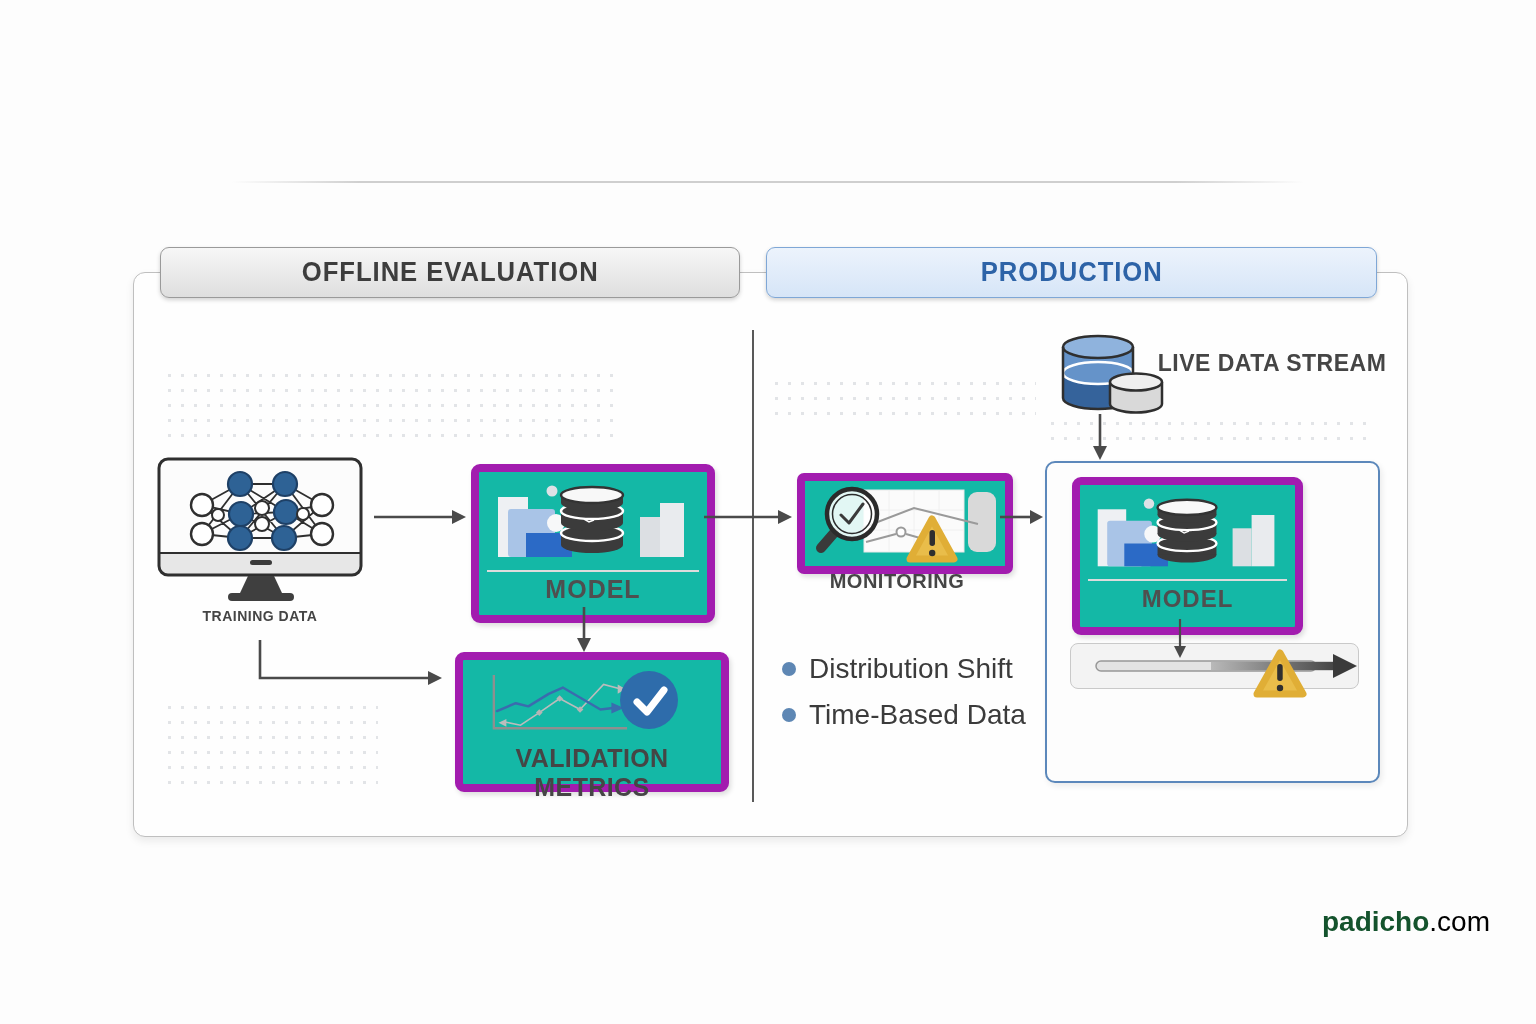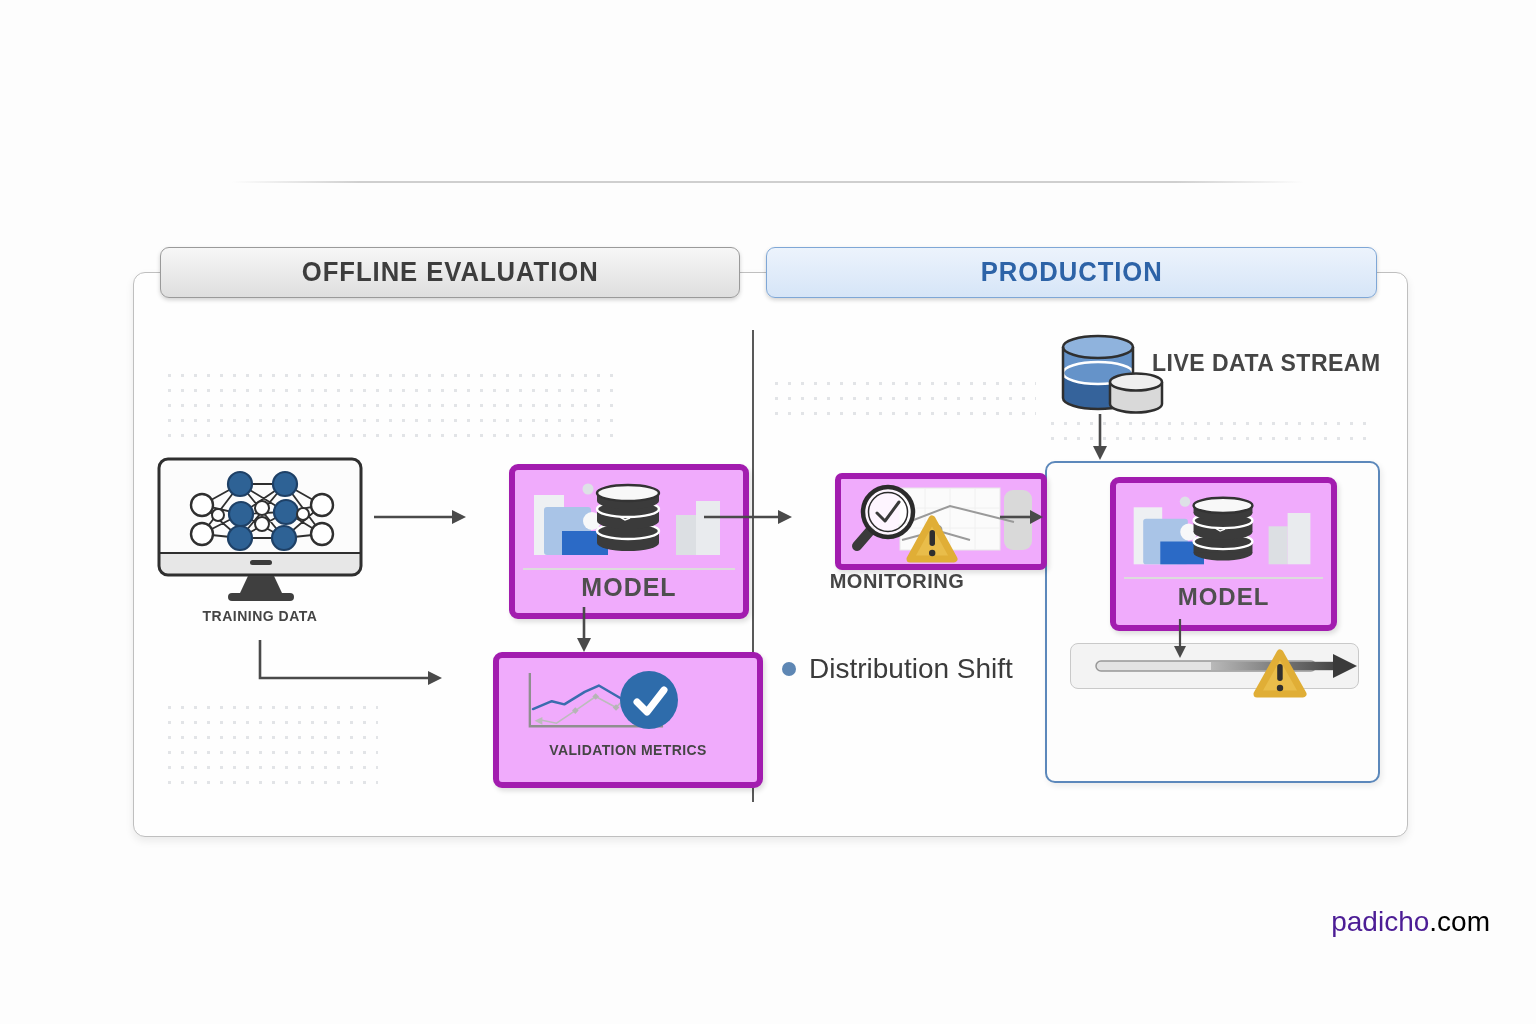--- a/index.html
+++ b/index.html
@@ -31,22 +31,22 @@
   .hdr span{display:inline-block;transform:scaleX(.95);line-height:49px;font-size:27px;
        font-weight:bold;letter-spacing:1px;}
   .hdr-offline span{color:#3d3d3d;}
   .hdr-production span{color:#2d63a7;}
 
   
   .dots{background-image:radial-gradient(circle,#d8dbdf 1.5px,transparent 1.7px);
         background-size:13px 15px;opacity:.75;z-index:1;}
 
   
-  .nodebox{background:#f0abfc;border:6px solid #a21caf;border-radius:9px;
-           box-shadow:2px 3px 5px rgba(0,0,0,.13);z-index:3;margin-left:38px;}
+  .nodebox{background:#14b8a6;border:8px solid #a21caf;border-radius:9px;
+           box-shadow:2px 3px 5px rgba(0,0,0,.13);z-index:3;}
   .nodebox .divline{position:absolute;left:8px;right:8px;height:1.5px;background:#dcdcdc;}
   .nodelabel{position:absolute;left:0;right:0;text-align:center;font-weight:bold;color:#4f4f4f;
              letter-spacing:1px;}
 
   .caption{font-weight:bold;color:#454545;letter-spacing:.5px;text-align:center;z-index:3;}
 
   .prod-box{left:1045px;top:461px;width:331px;height:318px;background:#fdfdfd;
      border:2px solid #5c88bb;border-radius:10px;box-shadow:2px 3px 6px rgba(0,0,0,.08);z-index:2;}
 
   .slider-box{left:1070px;top:643px;width:287px;height:44px;background:#f3f3f3;
@@ -58,21 +58,21 @@
 
   .check-badge{left:620px;top:671px;width:58px;height:58px;border-radius:50%;
      background:#2e6cab;z-index:4;}
 
   .bullets{left:782px;top:646px;width:280px;z-index:3;}
   .bullet-row{display:flex;align-items:center;height:46px;}
   .bullet-dot{width:14px;height:14px;border-radius:50%;background:#5e87b4;margin-right:13px;flex:none;}
   .bullet-label{font-size:28px;color:#3b3b3b;}
 
   .footer{left:1160px;top:906px;width:330px;text-align:right;padding-right:6px;font-size:28px;z-index:2;}
-  .footer .brand{font-weight:normal;color:#4c1d95;}
+  .footer .brand{font-weight:bold;color:#14532d;}
   .footer .suffix{color:#000000;}
 
   svg{display:block;}
   .arrow{z-index:3;}
   .warn{z-index:5;}
 </style>
 </head>
 <body>
 
 <div id="canvas">
@@ -171,21 +171,21 @@
       <polyline points="24,62 44,66 68,50 94,32 120,46 150,14 172,20" stroke="#bcbcbc" stroke-width="2" fill="none"></polyline>
       <polygon points="26,58 16,63 26,68" fill="#bcbcbc"></polygon>
       <polygon points="168,14 178,20 168,26" fill="#bcbcbc"></polygon>
       <rect x="65" y="47" width="6" height="6" fill="#b5b5b5" transform="rotate(45 68 50)"></rect>
       <rect x="91" y="29" width="6" height="6" fill="#b5b5b5" transform="rotate(45 94 32)"></rect>
       <rect x="117" y="43" width="6" height="6" fill="#b5b5b5" transform="rotate(45 120 46)"></rect>
       <polyline points="14,48 38,38 54,42 80,26 98,18 122,32 146,46 162,44" stroke="#3a6cae" stroke-width="3.2" fill="none" stroke-linejoin="round" stroke-linecap="round"></polyline>
       <polygon points="160,37 176,44 160,51" fill="#3a6cae"></polygon>
     </svg>
 
-    <div class="nodelabel" style="top:84px;font-size:14px;letter-spacing:.4px;color:#454545;">VALIDATION METRICS</div>
+    <div class="nodelabel" style="top:84px;font-size:25px;letter-spacing:.4px;color:#454545;">VALIDATION METRICS</div>
   </div>
   <div class="abs check-badge">
     <svg width="58" height="58" viewBox="0 0 58 58">
       <path d="M17,31 l10,10 l17,-22" stroke="#ffffff" stroke-width="7" fill="none" stroke-linecap="round" stroke-linejoin="round"></path>
     </svg>
   </div>
 
   <svg class="abs arrow" style="left:702px;top:505px;" width="92" height="24" viewBox="0 0 92 24">
     <line x1="2" y1="12" x2="76" y2="12" stroke="#4a4a4a" stroke-width="2.6"></line>
     <polygon points="76,5 90,12 76,19" fill="#4a4a4a"></polygon>
@@ -221,21 +221,21 @@
   <svg class="abs" style="left:1056px;top:332px;z-index:3;" width="115" height="84" viewBox="0 0 115 84">
     <path d="M7,15 v51 a35,11 0 0 0 70,0 v-51 z" fill="#35639b"></path>
     <rect x="7" y="15" width="70" height="25" fill="#6593c9"></rect>
     <ellipse cx="42" cy="41" rx="35" ry="11" fill="#6593c9" stroke="#ffffff" stroke-width="2.5"></ellipse>
     <ellipse cx="42" cy="15" rx="35" ry="11" fill="#8fb3dd" stroke="#2f2f2f" stroke-width="2.5"></ellipse>
     <path d="M7,15 v51 a35,11 0 0 0 70,0 v-51" fill="none" stroke="#2f2f2f" stroke-width="2.5"></path>
     <path d="M54,50 v22 a26,8.5 0 0 0 52,0 v-22 z" fill="#d9d9d9"></path>
     <path d="M54,50 v22 a26,8.5 0 0 0 52,0 v-22" fill="none" stroke="#2f2f2f" stroke-width="2.5"></path>
     <ellipse cx="80" cy="50" rx="26" ry="8.5" fill="#efefef" stroke="#2f2f2f" stroke-width="2.5"></ellipse>
   </svg>
-  <div class="abs caption" style="left:1152px;top:350px;width:240px;font-size:23px;text-align:left;">LIVE DATA STREAM</div>
+  <div class="abs caption" style="left:1152px;top:350px;width:240px;font-size:23px;text-align:center;">LIVE DATA STREAM</div>
 
   <svg class="abs arrow" style="left:1088px;top:414px;" width="24" height="48" viewBox="0 0 24 48">
     <line x1="12" y1="0" x2="12" y2="33" stroke="#4a4a4a" stroke-width="2.6"></line>
     <polygon points="5,32 12,46 19,32" fill="#4a4a4a"></polygon>
   </svg>
 
   <div class="abs prod-box"></div>
 
   <div class="abs nodebox" style="left:1072px;top:477px;width:215px;height:142px;">
     <svg style="position:absolute;left:12px;top:9px;" width="190" height="80" viewBox="0 0 200 84">
@@ -287,19 +287,23 @@
     <rect x="28.2" y="19" width="5.5" height="17" rx="2.7" fill="#2f2f2f"></rect>
     <circle cx="31" cy="43" r="3.2" fill="#2f2f2f"></circle>
   </svg>
 
 
   <div class="abs bullets">
     <div class="bullet-row">
       <span class="bullet-dot"></span>
       <span class="bullet-label">Distribution Shift</span>
     </div>
+    <div class="bullet-row">
+      <span class="bullet-dot"></span>
+      <span class="bullet-label">Time-Based Data</span>
+    </div>
   </div>
 
   <div class="abs footer">
     <span class="brand">padicho</span><span class="suffix">.com</span>
   </div>
 
 </div>
 
 </body></html>

